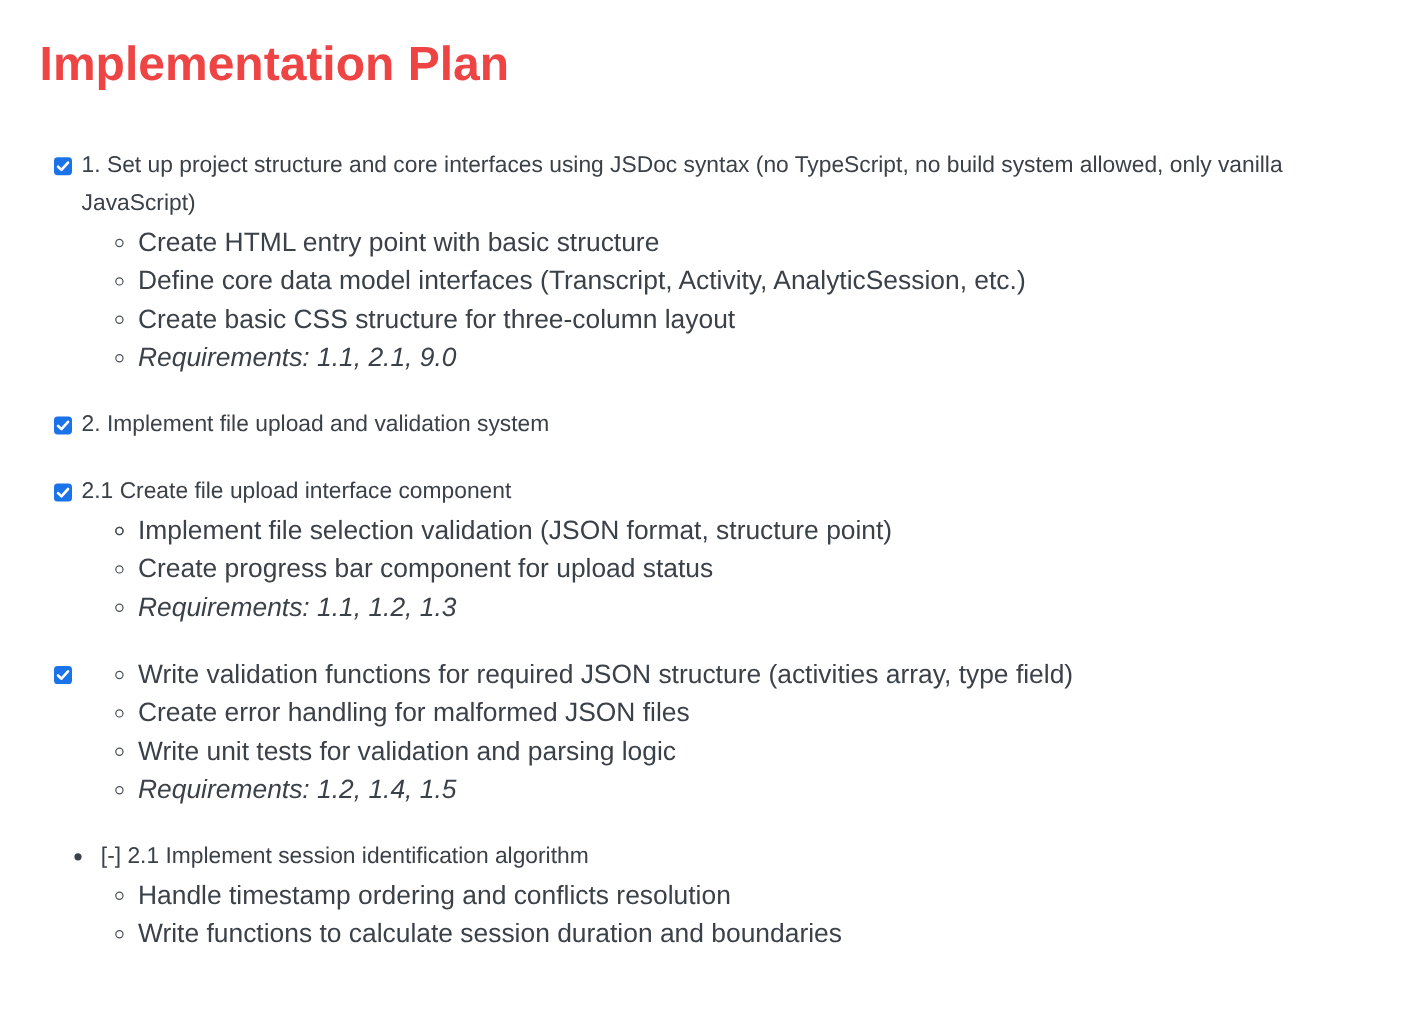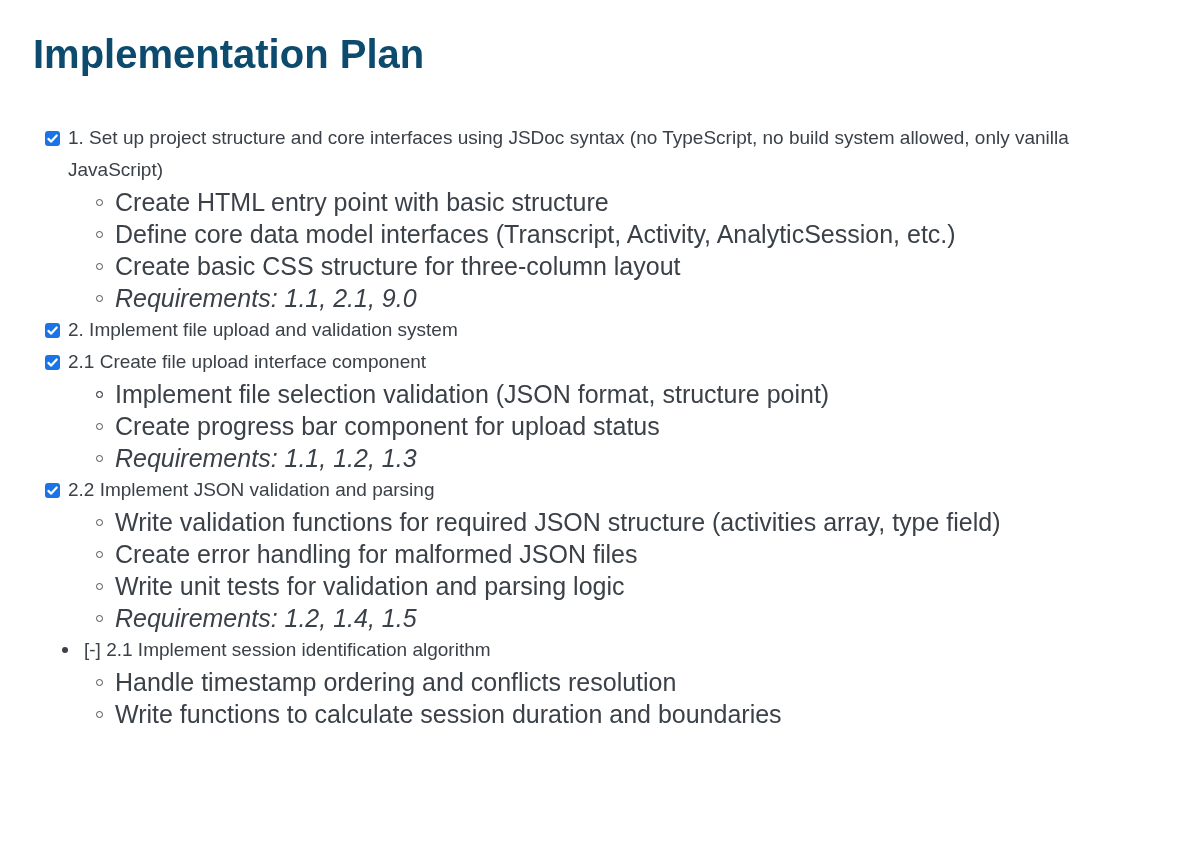--- a/index.html
+++ b/index.html
@@ -12,34 +12,35 @@
     font-family: "Liberation Sans", sans-serif;
   }
   .doc {
     padding: 32px 0 0 33px;
   }
   h1.page-title {
     margin: 0 0 46px 0;
     font-size: 40px;
     line-height: 44px;
     font-weight: 700;
-    color: #0c4a6e;
+    color: #ef4444;
   }
   ul.task-list {
     list-style: none;
     margin: 0;
     padding: 0 0 0 12px;
     width: 1033px;
     font-size: 19px;
     line-height: 32px;
     color: #3b4148;
   }
   li.task {
     position: relative;
     padding-left: 23px;
+    margin-top: 24px;
   }
   li.task.bullet {
     padding-left: 39px;
   }
   .checkbox {
     position: absolute;
     left: 0;
     top: 9px;
     width: 15px;
     height: 15px;
@@ -62,21 +63,21 @@
     top: 13px;
     width: 6px;
     height: 6px;
     border-radius: 50%;
     background: #3b4148;
   }
   ul.sub-list {
     list-style: none;
     margin: 0;
     padding: 0 0 0 47px;
-    font-size: 25px;
+    font-size: 22px;
     line-height: 32px;
   }
   li.task.bullet ul.sub-list {
     padding-left: 31px;
   }
   li.sub {
     position: relative;
   }
   li.sub .circle {
     position: absolute;
@@ -121,21 +122,21 @@
         </span><span>2.1 Create file upload interface component</span><ul class="sub-list">
           <li class="sub"><span class="circle"></span></li>
           <li class="sub"><span class="circle"></span><span>Implement file selection validation (JSON format, structure point)</span></li>
           <li class="sub"><span class="circle"></span><span>Create progress bar component for upload status</span></li>
           <li class="sub italic"><span class="circle"></span><span>Requirements: 1.1, 1.2, 1.3</span></li>
         </ul></li>
       <li class="task"><span class="checkbox checked">
           <svg viewBox="0 0 15 15" width="15" height="15">
             <path d="M3.4 7.9 L6.2 10.6 L11.7 4.5" fill="none" stroke="#ffffff" stroke-width="2.2" stroke-linecap="round" stroke-linejoin="round"></path>
           </svg>
-        </span><span>2.2 Implement JSON validation and parsing</span><ul class="sub-list">
+        </span><ul class="sub-list">
           <li class="sub"><span class="circle"></span><span>Write validation functions for required JSON structure (activities array, type field)</span></li>
           <li class="sub"><span class="circle"></span><span>Create error handling for malformed JSON files</span></li>
           <li class="sub"><span class="circle"></span><span>Write unit tests for validation and parsing logic</span></li>
           <li class="sub italic"><span class="circle"></span><span>Requirements: 1.2, 1.4, 1.5</span></li>
         </ul></li>
       <li class="task bullet"><span class="bullet-dot"></span><span>[-] 2.1 Implement session identification algorithm</span><ul class="sub-list">
           <li class="sub"><span class="circle"></span><span>Handle timestamp ordering and conflicts resolution</span></li>
           <li class="sub"><span class="circle"></span><span>Write functions to calculate session duration and boundaries</span></li>
         </ul></li>
     </ul>

